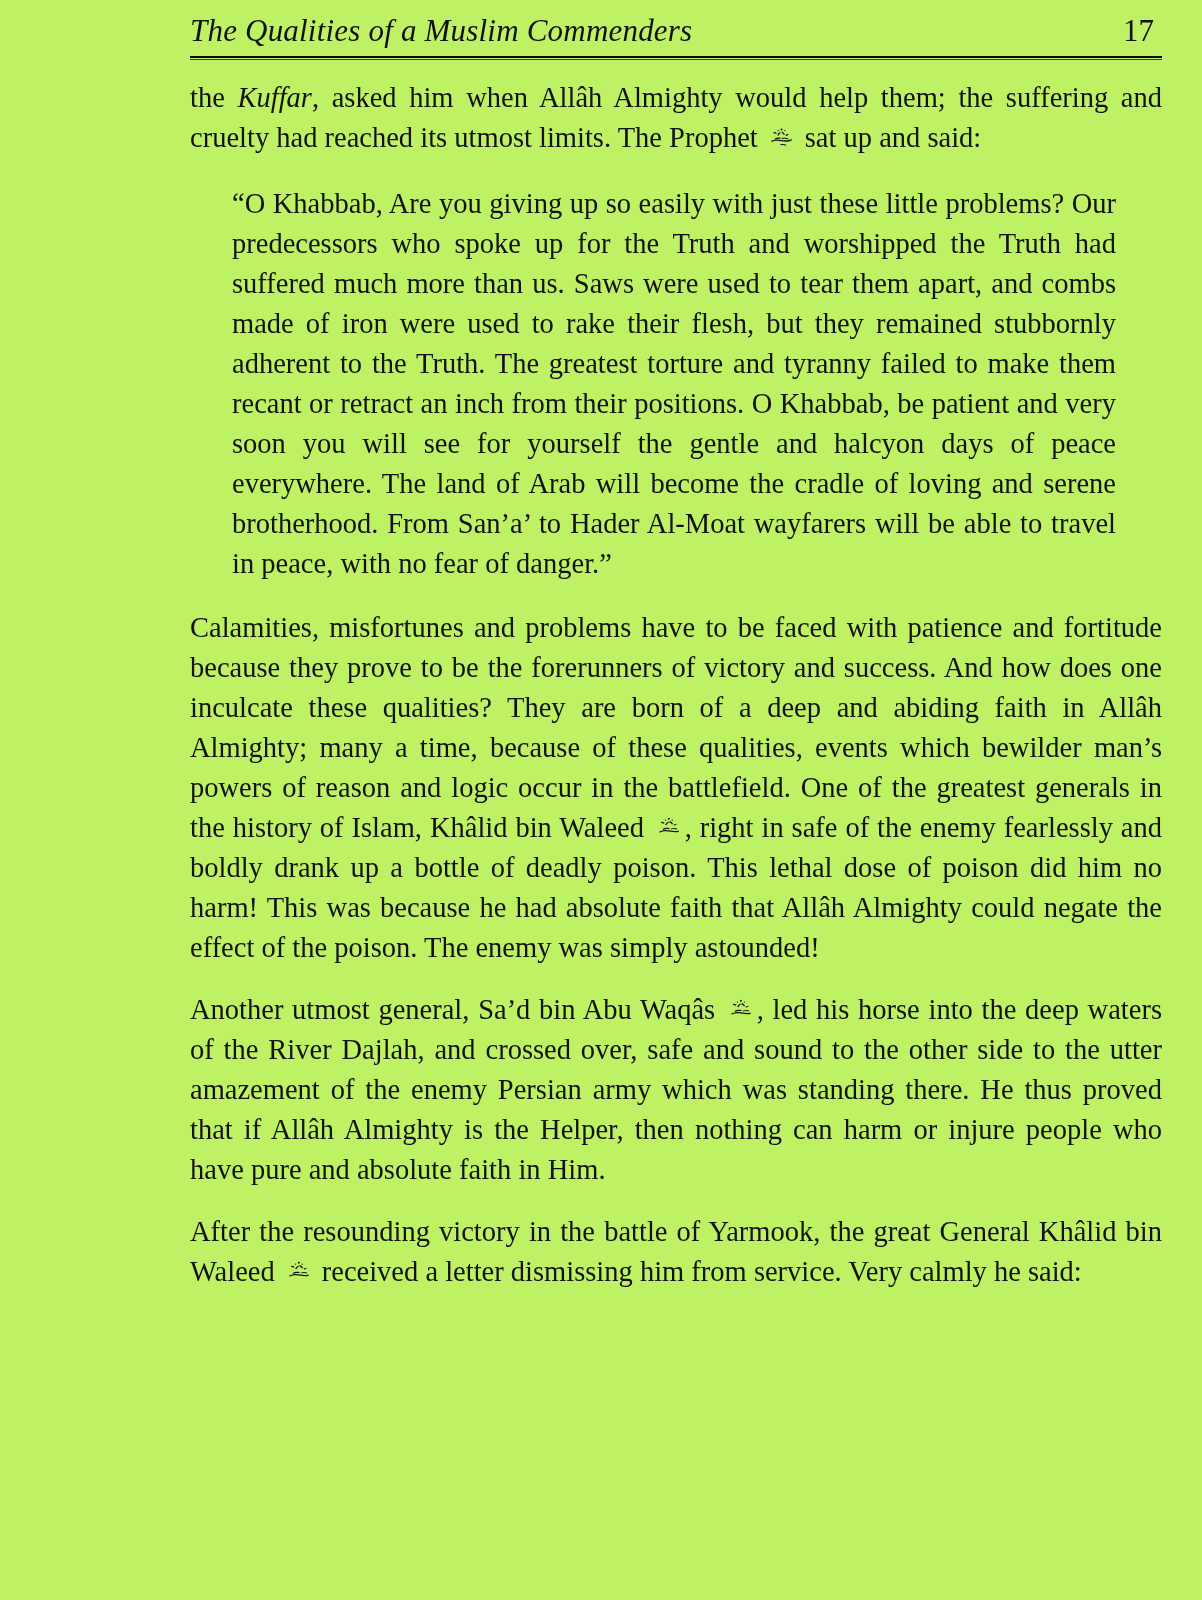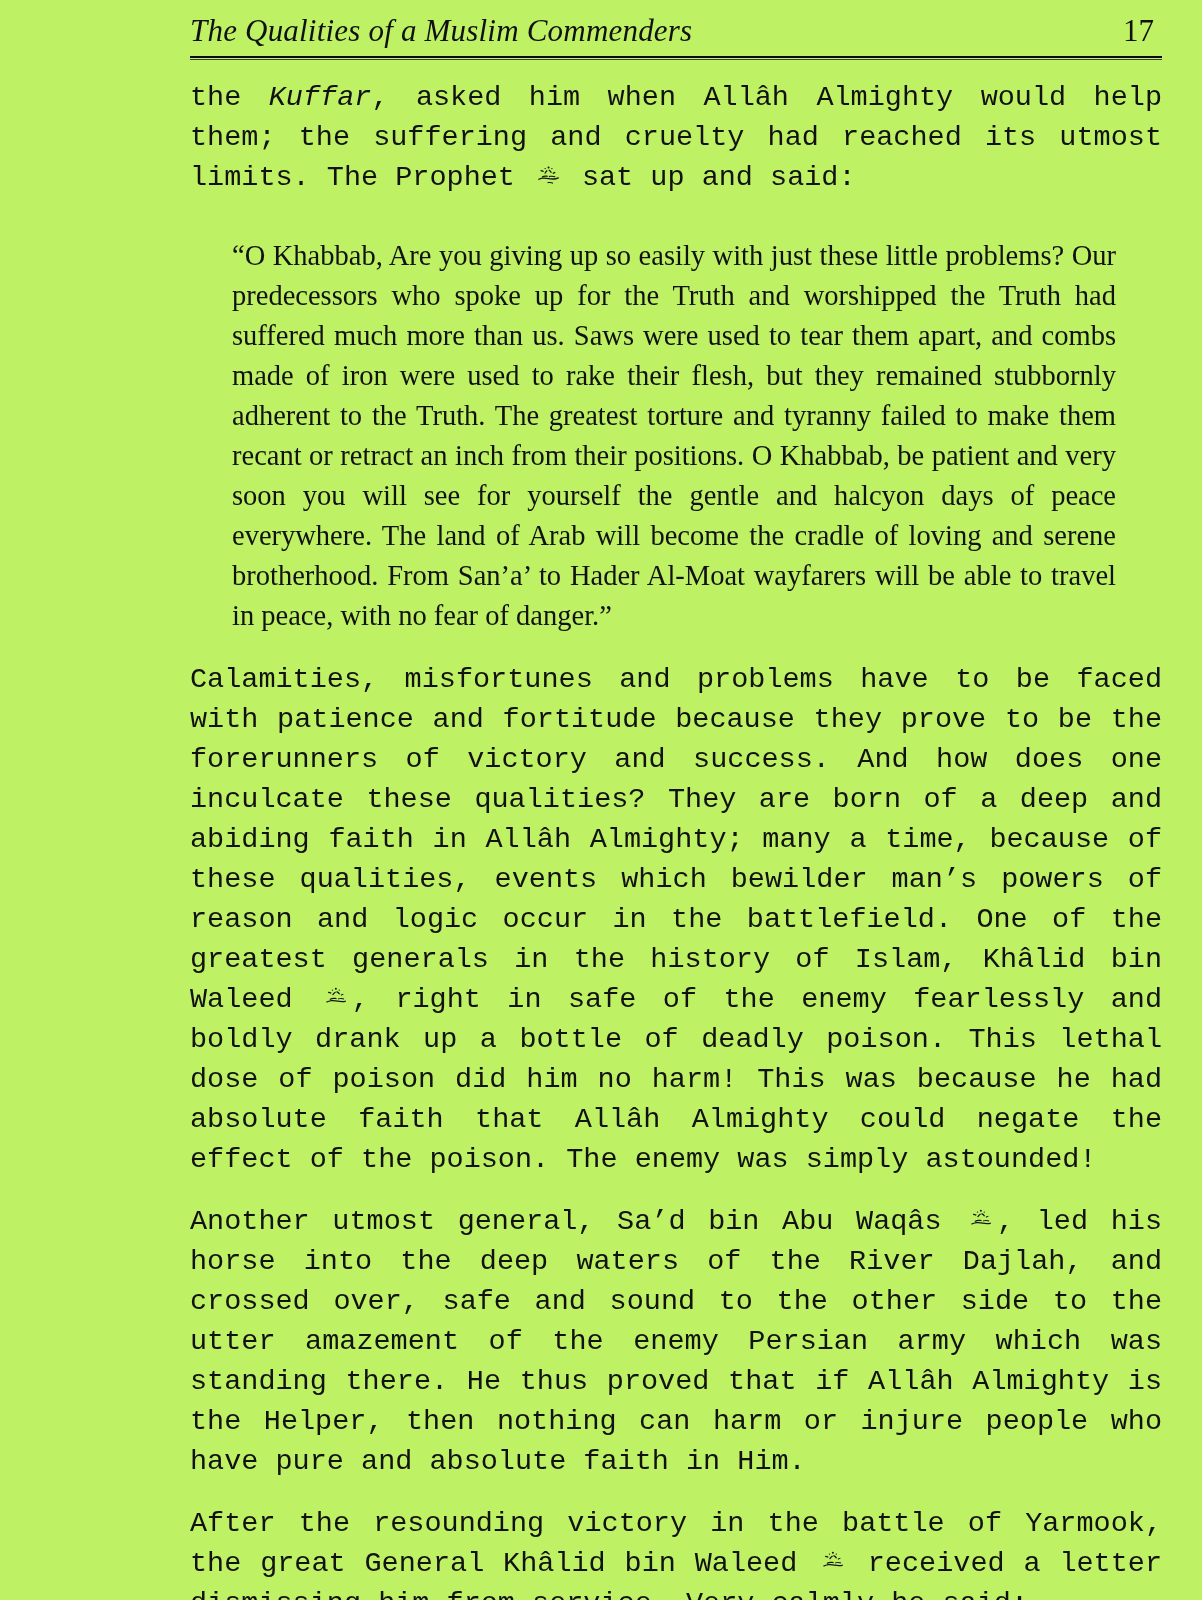--- a/index.html
+++ b/index.html
@@ -74,27 +74,26 @@
   }
 
   p.body {
     margin: 0 0 22px 0;
     font-size: 28.5px;
     line-height: 40px;
     text-align: justify;
     text-justify: inter-word;
     hyphens: none;
     color: #121212;
-    font-family: Liberation Mono, monospace;
   }
 
   p.body:last-child { margin-bottom: 8px; }
 
   .quote {
-    margin: 38px 0 24px 0;
+    margin: 26px 0 24px 0;
     padding: 0 46px 0 42px;
   }
 
   .quote p {
     margin: 0;
     font-size: 28.5px;
     line-height: 40px;
     text-align: justify;
     text-justify: inter-word;
     color: #121212;

